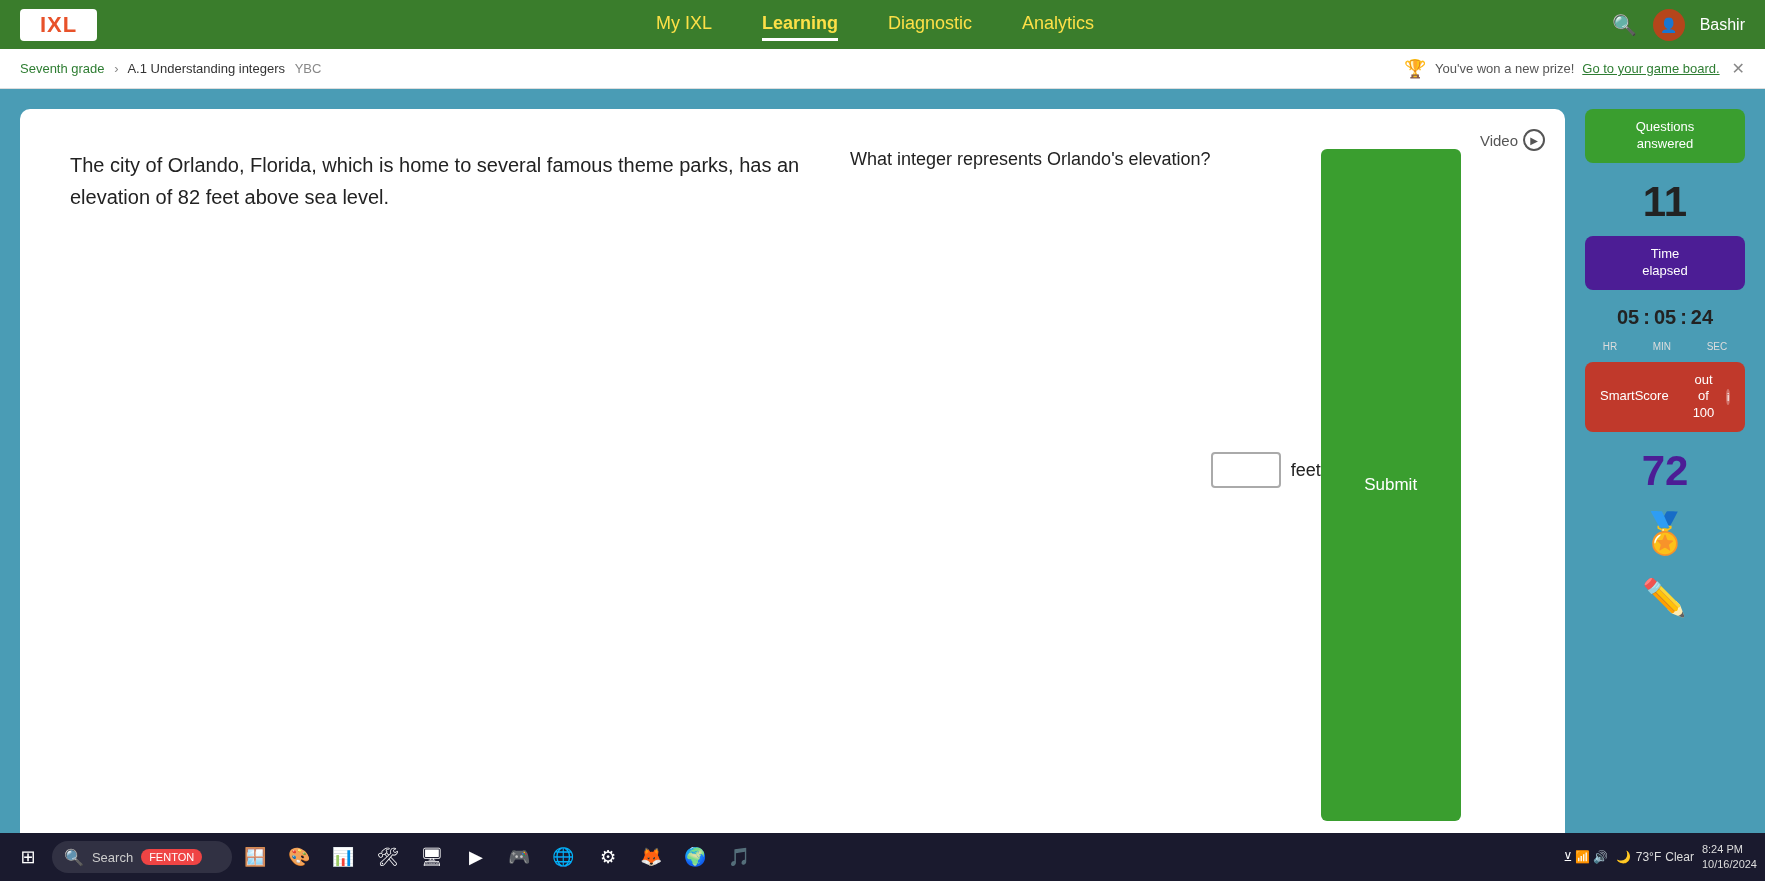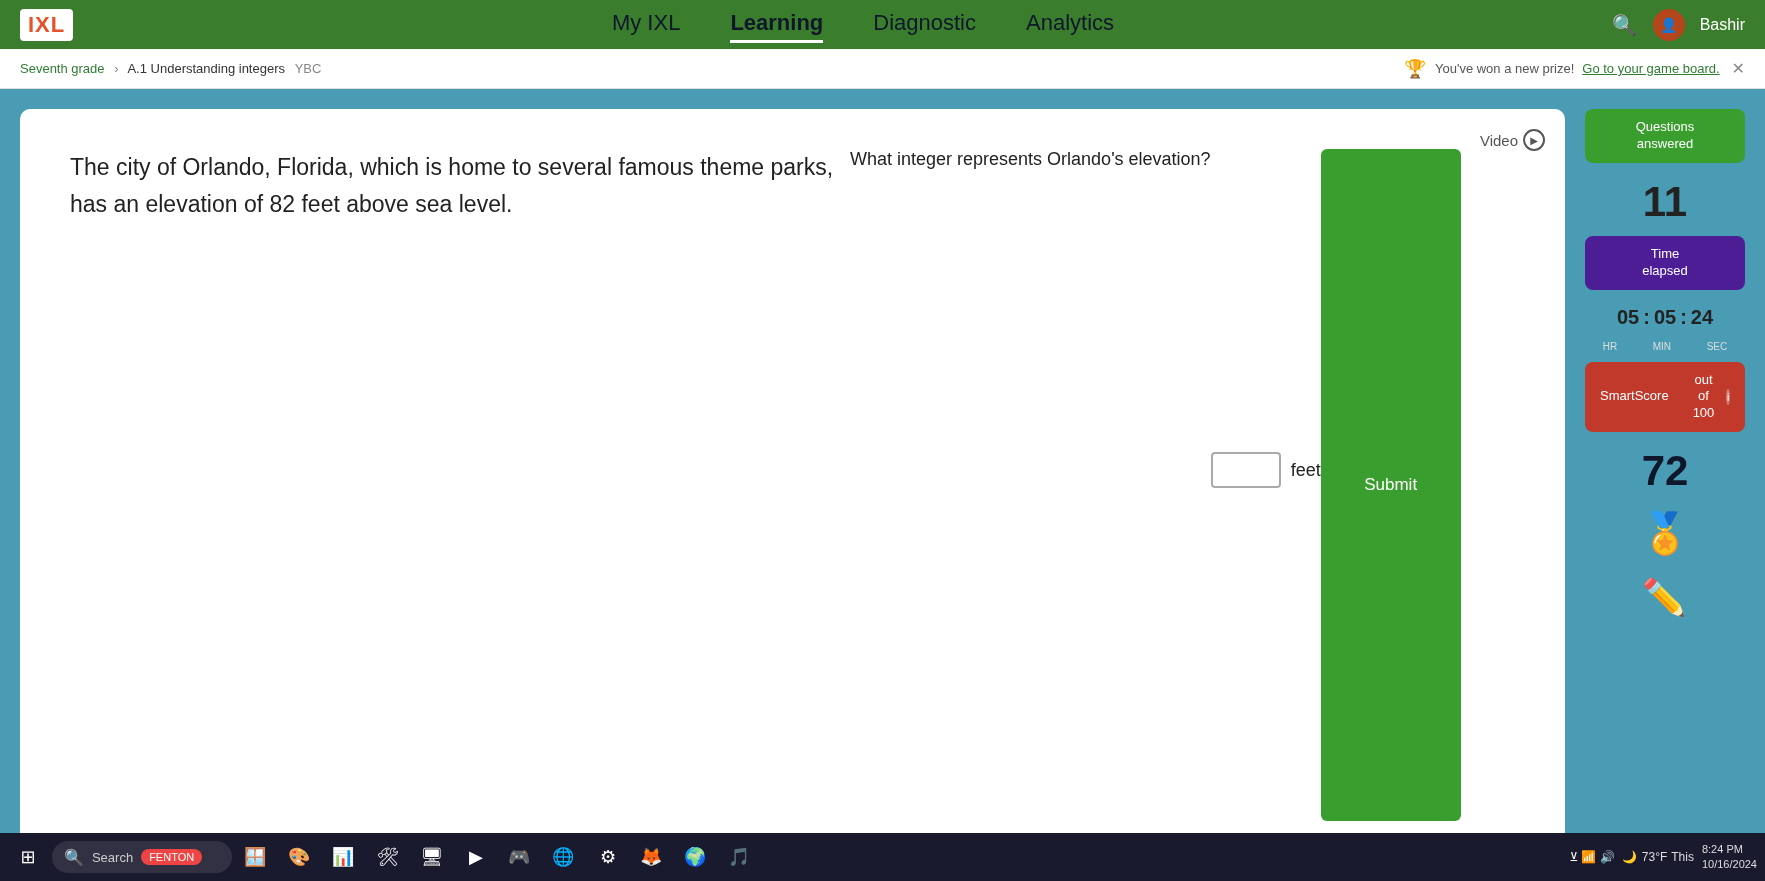--- a/index.html
+++ b/index.html
@@ -18,33 +18,33 @@
     #navbar .logo-area {
       display: flex;
       align-items: center;
       margin-right: 40px;
     }
     .ixl-logo {
       background: white;
       color: #e8522a;
       font-weight: 900;
       font-size: 22px;
-      padding: 3px 8px;
+      padding: 3px 20px;
       border-radius: 4px;
       letter-spacing: 1px;
     }
     .nav-links {
       display: flex;
       gap: 50px;
       flex: 1;
       justify-content: center;
     }
     .nav-link {
-      color: #0f172a;
-      font-size: 22px;
+      color: #fde047;
+      font-size: 18px;
       text-decoration: none;
       cursor: pointer;
       padding: 4px 0;
     }
     .nav-link.active {
       border-bottom: 3px solid white;
       font-weight: bold;
     }
     .nav-right {
       display: flex;
@@ -173,21 +173,21 @@
       border-radius: 50%;
       border: 2px solid #555;
       display: flex;
       align-items: center;
       justify-content: center;
       font-size: 10px;
       color: #555;
     }
 
     .question-text {
-      font-size: 23px;
+      font-size: 20px;
       color: #222;
       line-height: 1.6;
       margin-bottom: 36px;
       max-width: 780px;
     }
 
     .question-prompt {
       font-size: 18px;
       color: #222;
       margin-bottom: 20px;
@@ -347,21 +347,21 @@
       display: flex;
       align-items: center;
       justify-content: center;
       font-size: 11px;
       color: white;
       cursor: pointer;
     }
     .ss-score {
       font-size: 42px;
       font-weight: bold;
-      color: #0f172a;
+      color: #4c1d95;
       text-align: center;
       margin-top: 5px;
     }
 
     .medal-icon {
       text-align: center;
       font-size: 40px;
       margin-top: 5px;
     }
 
@@ -554,20 +554,20 @@
   <div class="tb-btn">⚙</div>
   <div class="tb-btn">🦊</div>
   <div class="tb-btn">🌍</div>
   <div class="tb-btn">🎵</div>
   <div class="tb-spacer"></div>
   <div class="tb-systray">
     <span>⊻ 📶 🔊</span>
     <div class="weather-widget">
       <span>🌙</span>
       <span>73°F</span>
-      <span>This</span>
+      <span>Clear</span>
     </div>
     <div class="tb-time">
       <div>8:24 PM</div>
       <div>10/16/2024</div>
     </div>
   </div>
 </div>
 
 </body></html>

